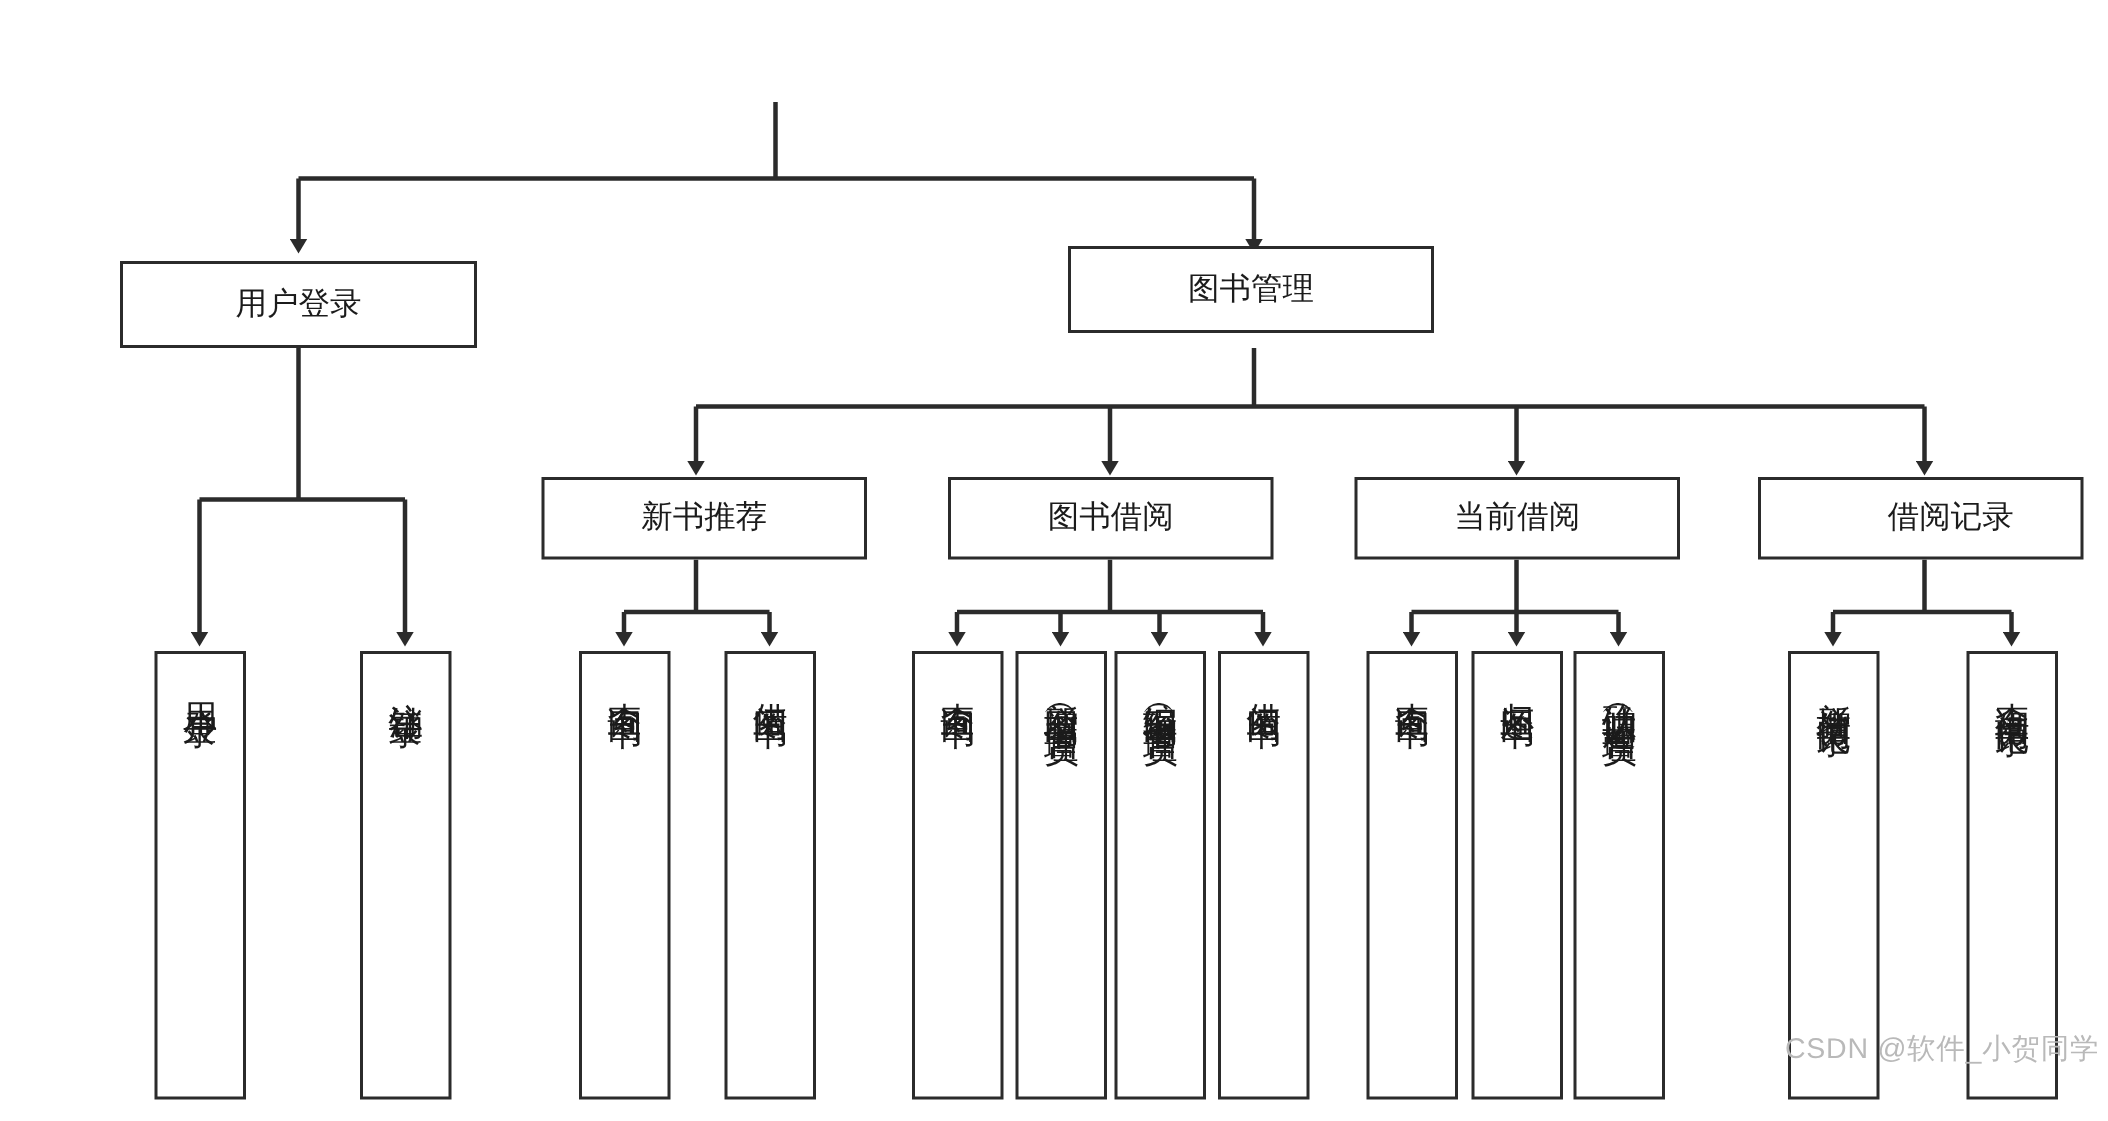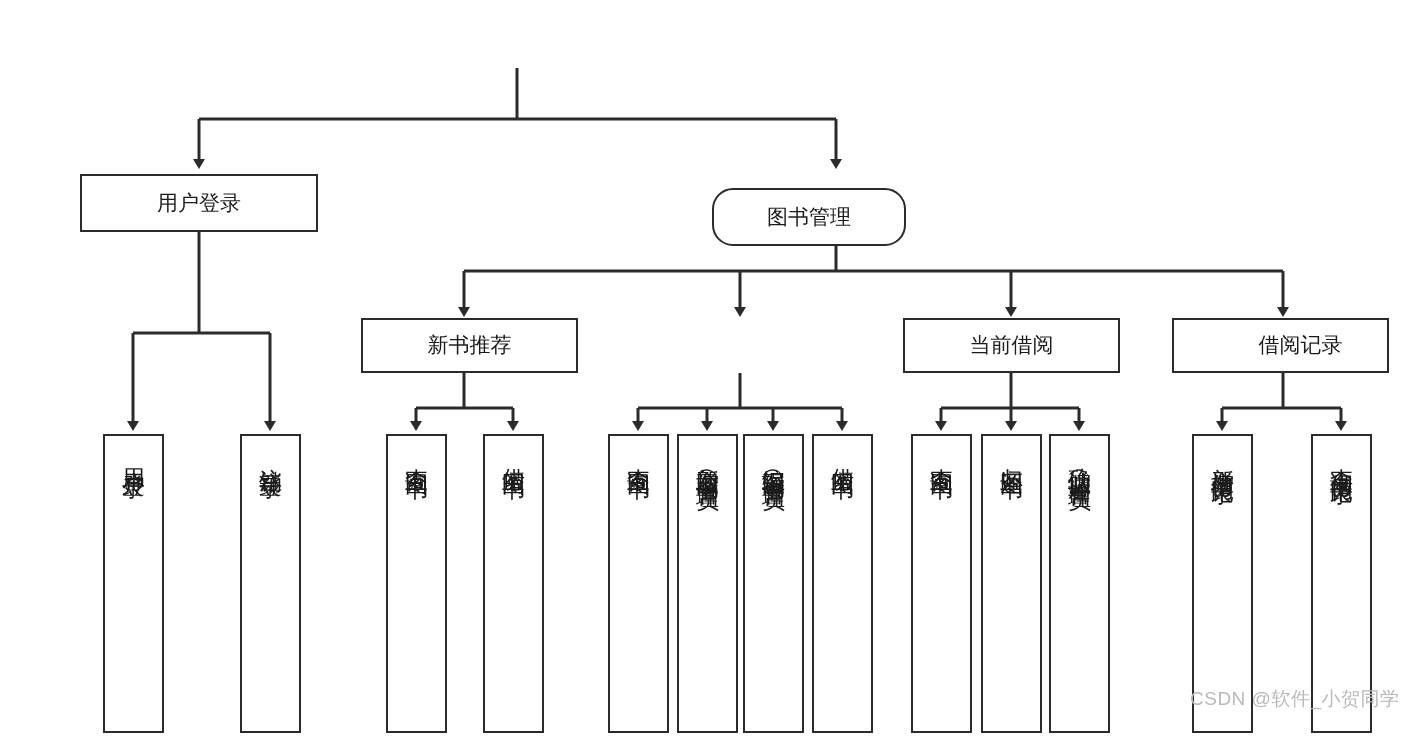--- a/index.html
+++ b/index.html
@@ -104,26 +104,29 @@
       <path d="M1222,408 L1341,408"></path>
       <path d="M1222,408 L1222,422" marker-end="url(#arrow)"></path>
       <path d="M1341,408 L1341,422" marker-end="url(#arrow)"></path>
     </g>
   </svg>
 
 
   <div class="node h" style="left:80px;top:174px;width:238px;height:58px;">
     <span class="lbl">用户登录</span>
   </div>
-  <div class="node h" style="left:712px;top:188px;width:194px;height:58px;border-radius:21px;">
+  <div class="node h" style="left:712px;top:164px;width:244px;height:58px;">
     <span class="lbl">图书管理</span>
   </div>
 
   <div class="node h" style="left:361px;top:318px;width:217px;height:55px;align-items:center;">
     <span class="lbl">新书推荐</span>
+  </div>
+  <div class="node h" style="left:632px;top:318px;width:217px;height:55px;">
+    <span class="lbl">图书借阅</span>
   </div>
   <div class="node h" style="left:903px;top:318px;width:217px;height:55px;">
     <span class="lbl">当前借阅</span>
   </div>
   <div class="node h" style="left:1172px;top:318px;width:217px;height:55px;padding-left:40px;">
     <span class="lbl">借阅记录</span>
   </div>
 
   <div class="node v" style="left:103px;top:434px;width:61px;height:299px;">
     <span class="lbl">用户登录</span>

